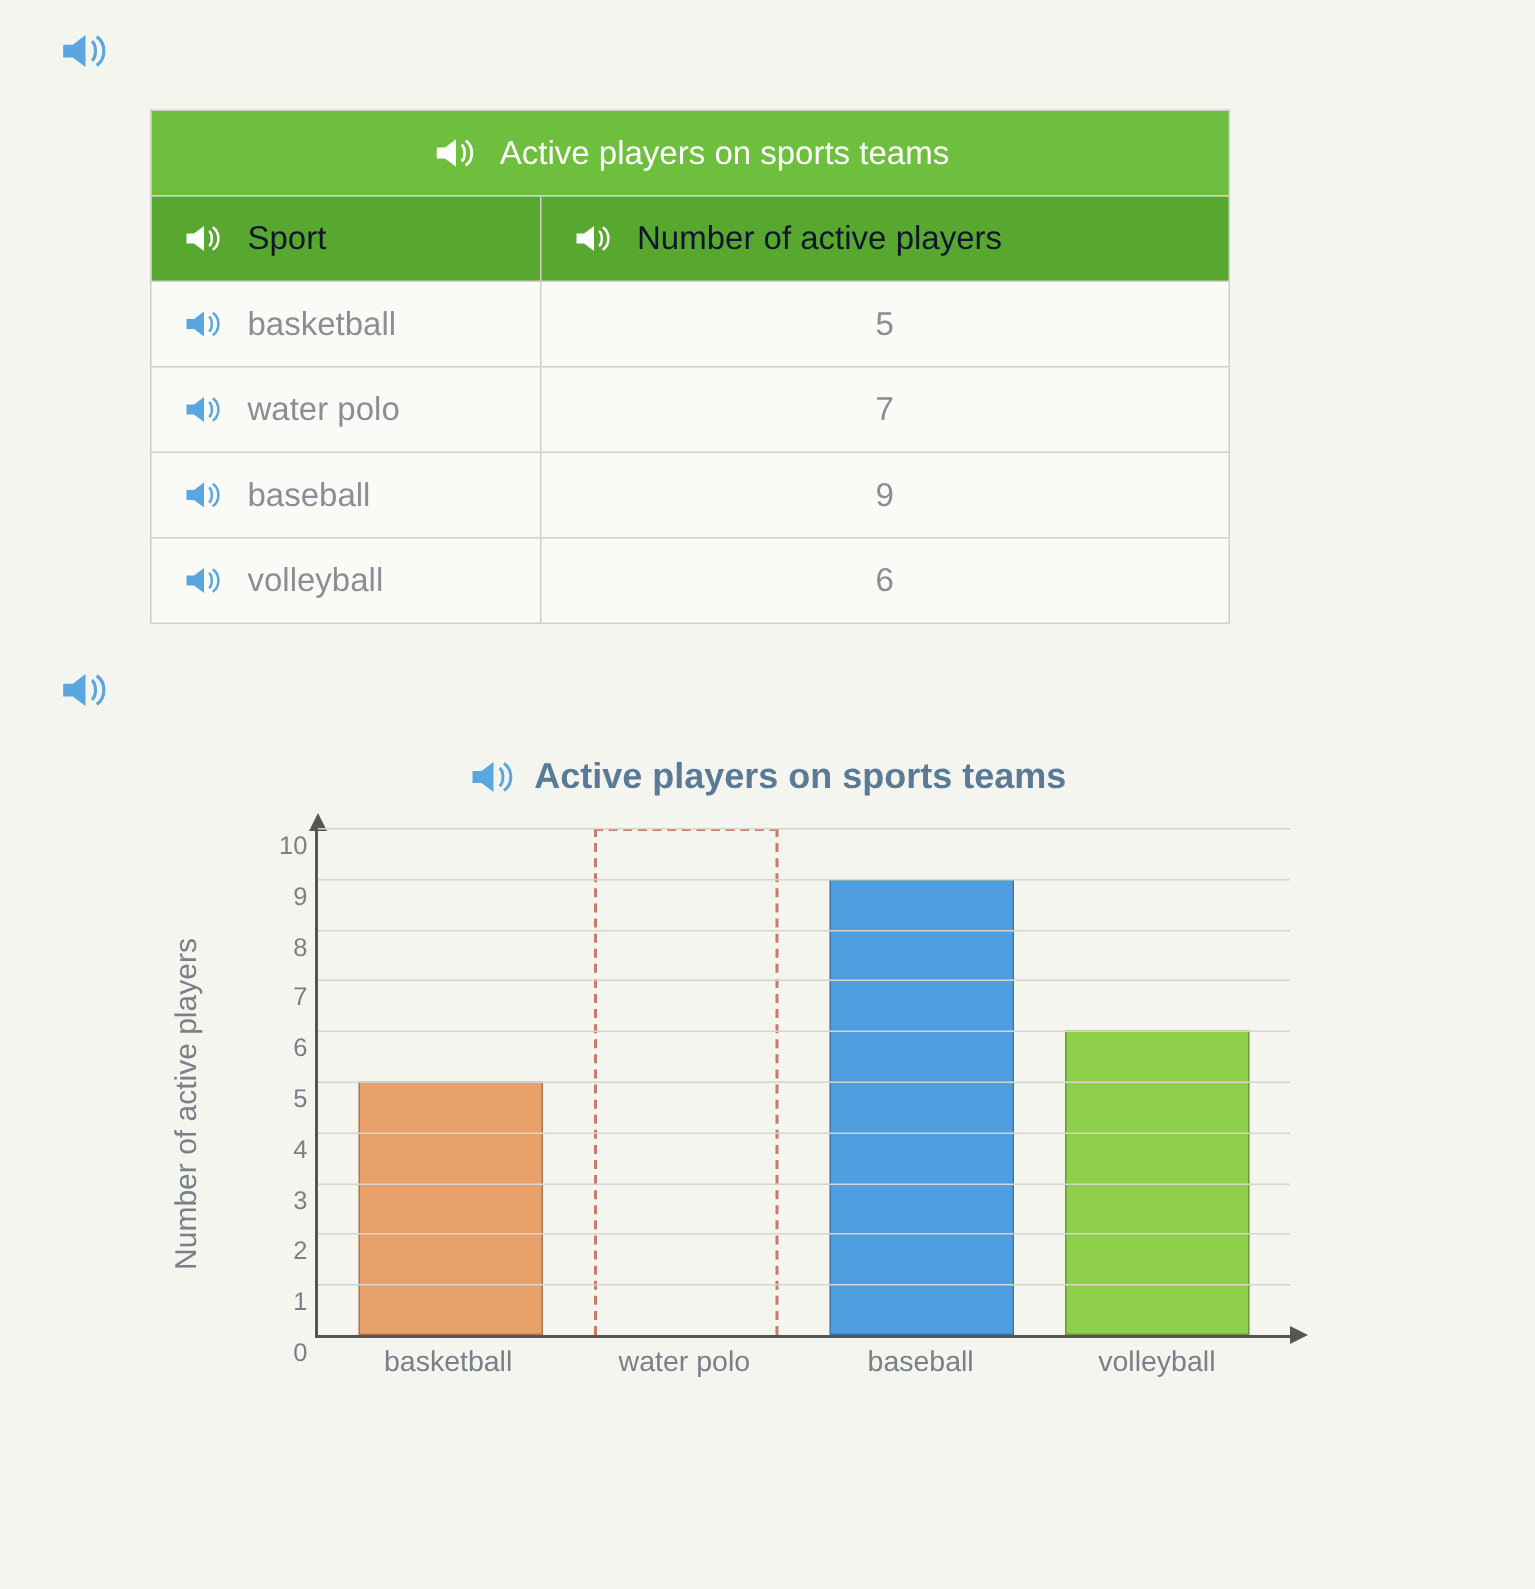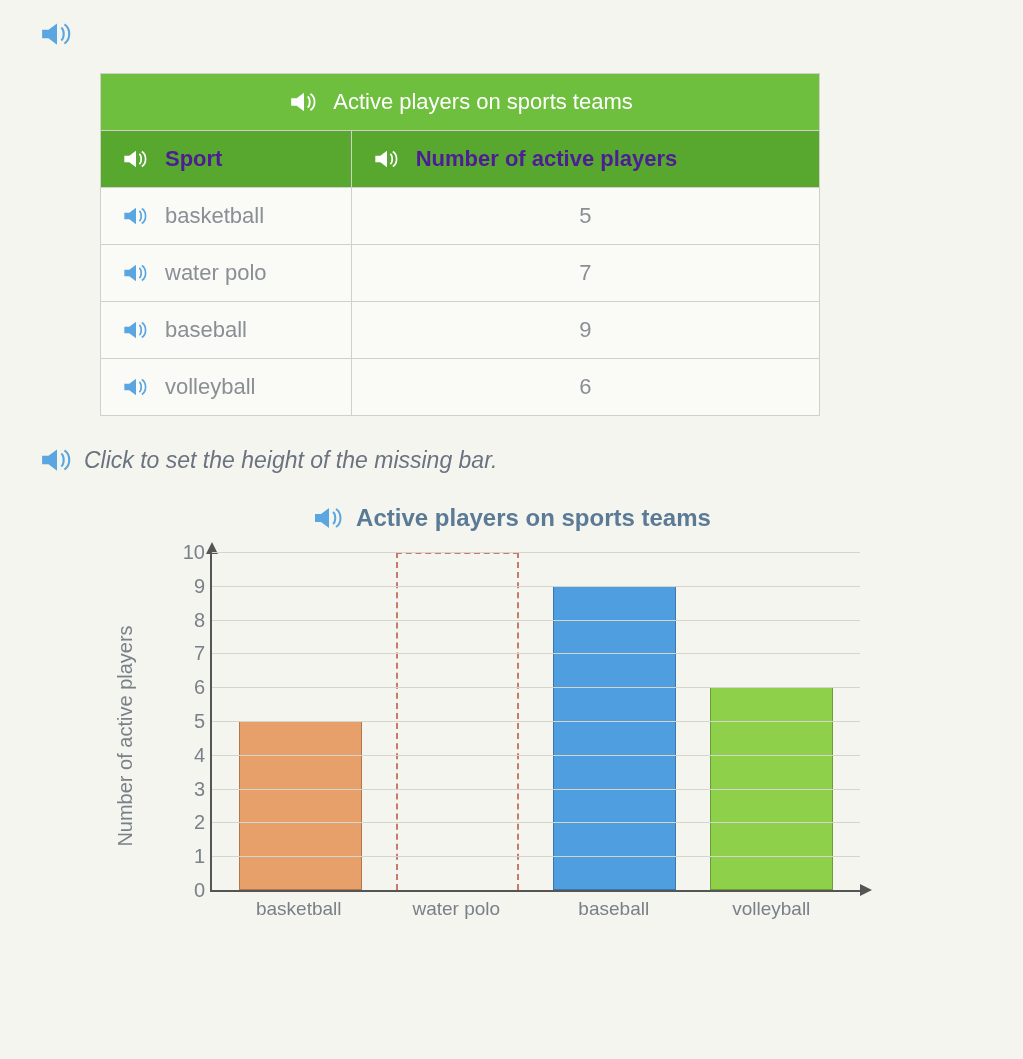--- a/index.html
+++ b/index.html
@@ -57,22 +57,22 @@
   }
   .table-title-cell {
     background: #6fbf3f;
     color: #fff;
     text-align: center;
     font-weight: 500;
   }
   .table-title-cell .cell-inner { justify-content: center; }
   .header-cell {
     background: #58a830;
-    color: #4c1d95;
-    font-weight: 700;
+    color: #0f172a;
+    font-weight: 400;
   }
   .cell-inner {
     display: flex;
     align-items: center;
     gap: 12px;
   }
   .data-cell-value { text-align: center; color: #8a8f95; }
   .data-cell-sport { color: #8a8f95; }
   tbody tr { background: #fafaf7; }
 
@@ -102,23 +102,24 @@
   .gridline {
     position: absolute;
     left: 0; right: 0;
     border-top: 1px solid #d5d5cd;
   }
   .tick {
     position: absolute;
     left: -35px;
     width: 28px;
     text-align: right;
-    font-size: 20px;
+    font-size: 17px;
     color: #7a8088;
     transform: translateY(-50%);
+    margin-top: 12px;
   }
   .bars {
     position: absolute;
     left: 0; right: 0; bottom: 0; top: 0;
     display: flex;
     align-items: flex-end;
     justify-content: space-around;
     padding: 0 10px;
   }
   .bar-slot {
@@ -291,21 +292,20 @@
 </table>
 
 <div class="prompt-row" style="margin-top:30px">
   <span class="speaker">
     <svg viewBox="0 0 32 24" width="34" height="26">
         <path d="M2 8h6l8-6v20l-8-6H2z" fill="#5aa6e0"></path>
         <path d="M20 6c3 2 3 10 0 12" stroke="#5aa6e0" stroke-width="2" fill="none"></path>
         <path d="M23 3c6 4 6 14 0 18" stroke="#5aa6e0" stroke-width="2" fill="none"></path>
       </svg>
   </span>
-  <span class="instruction-text">Click to set the height of the missing bar.</span>
 </div>
 
 <div class="prompt-row chart-title-row">
   <span class="speaker">
     <svg viewBox="0 0 32 24" width="32" height="24">
         <path d="M2 8h6l8-6v20l-8-6H2z" fill="#5aa6e0"></path>
         <path d="M20 6c3 2 3 10 0 12" stroke="#5aa6e0" stroke-width="2" fill="none"></path>
         <path d="M23 3c6 4 6 14 0 18" stroke="#5aa6e0" stroke-width="2" fill="none"></path>
       </svg>
   </span>

